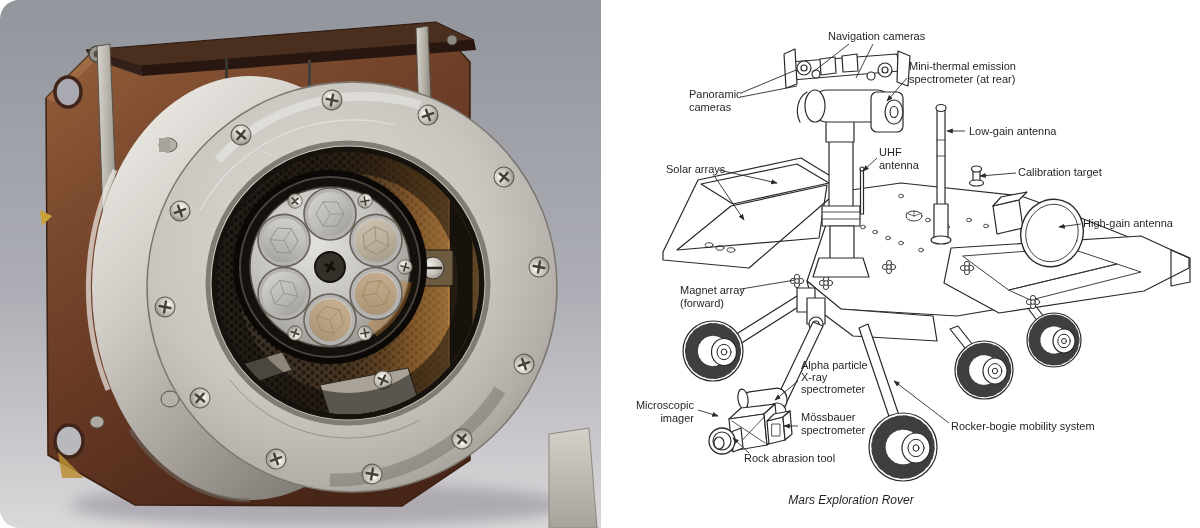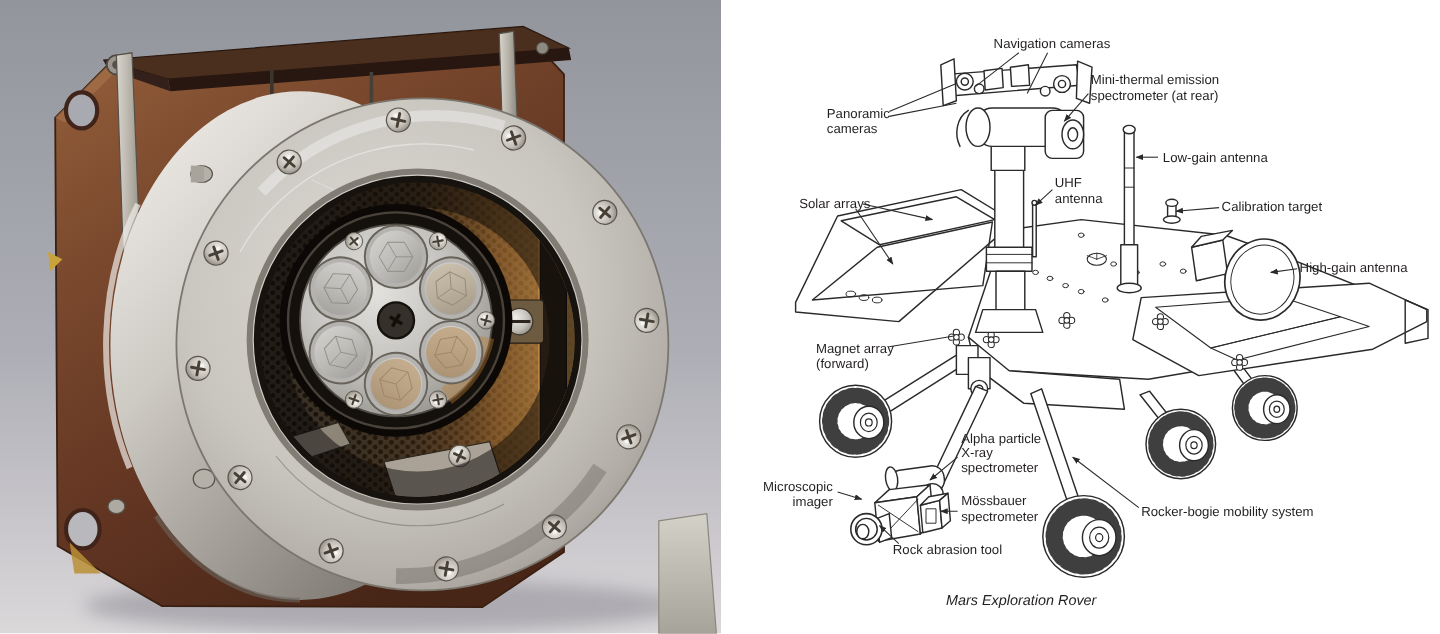--- a/index.html
+++ b/index.html
@@ -1,16 +1,16 @@
 <!DOCTYPE html>
 <html><head>
 <meta charset="utf-8">
 <style>
   html,body{margin:0;padding:0;background:#ffffff;}
-  .stage{position:relative;width:1200px;height:528px;display:flex;overflow:hidden;font-family:"Liberation Sans",sans-serif;}
+  .stage{position:relative;width:1200px;height:528px;display:flex;overflow:hidden;font-family:"Liberation Sans",sans-serif;border-radius:19px;}
   .photo-panel{width:601px;height:528px;flex:0 0 601px;}
   .diagram-panel{width:599px;height:528px;flex:0 0 599px;background:#ffffff;}
   svg{display:block;}
   .lbl{font-family:"Liberation Sans",sans-serif;font-size:11px;fill:#231f20;}
   .cap{font-family:"Liberation Sans",sans-serif;font-size:12px;font-style:italic;fill:#231f20;}
 </style>
 </head>
 <body>
 
 <div class="stage">

